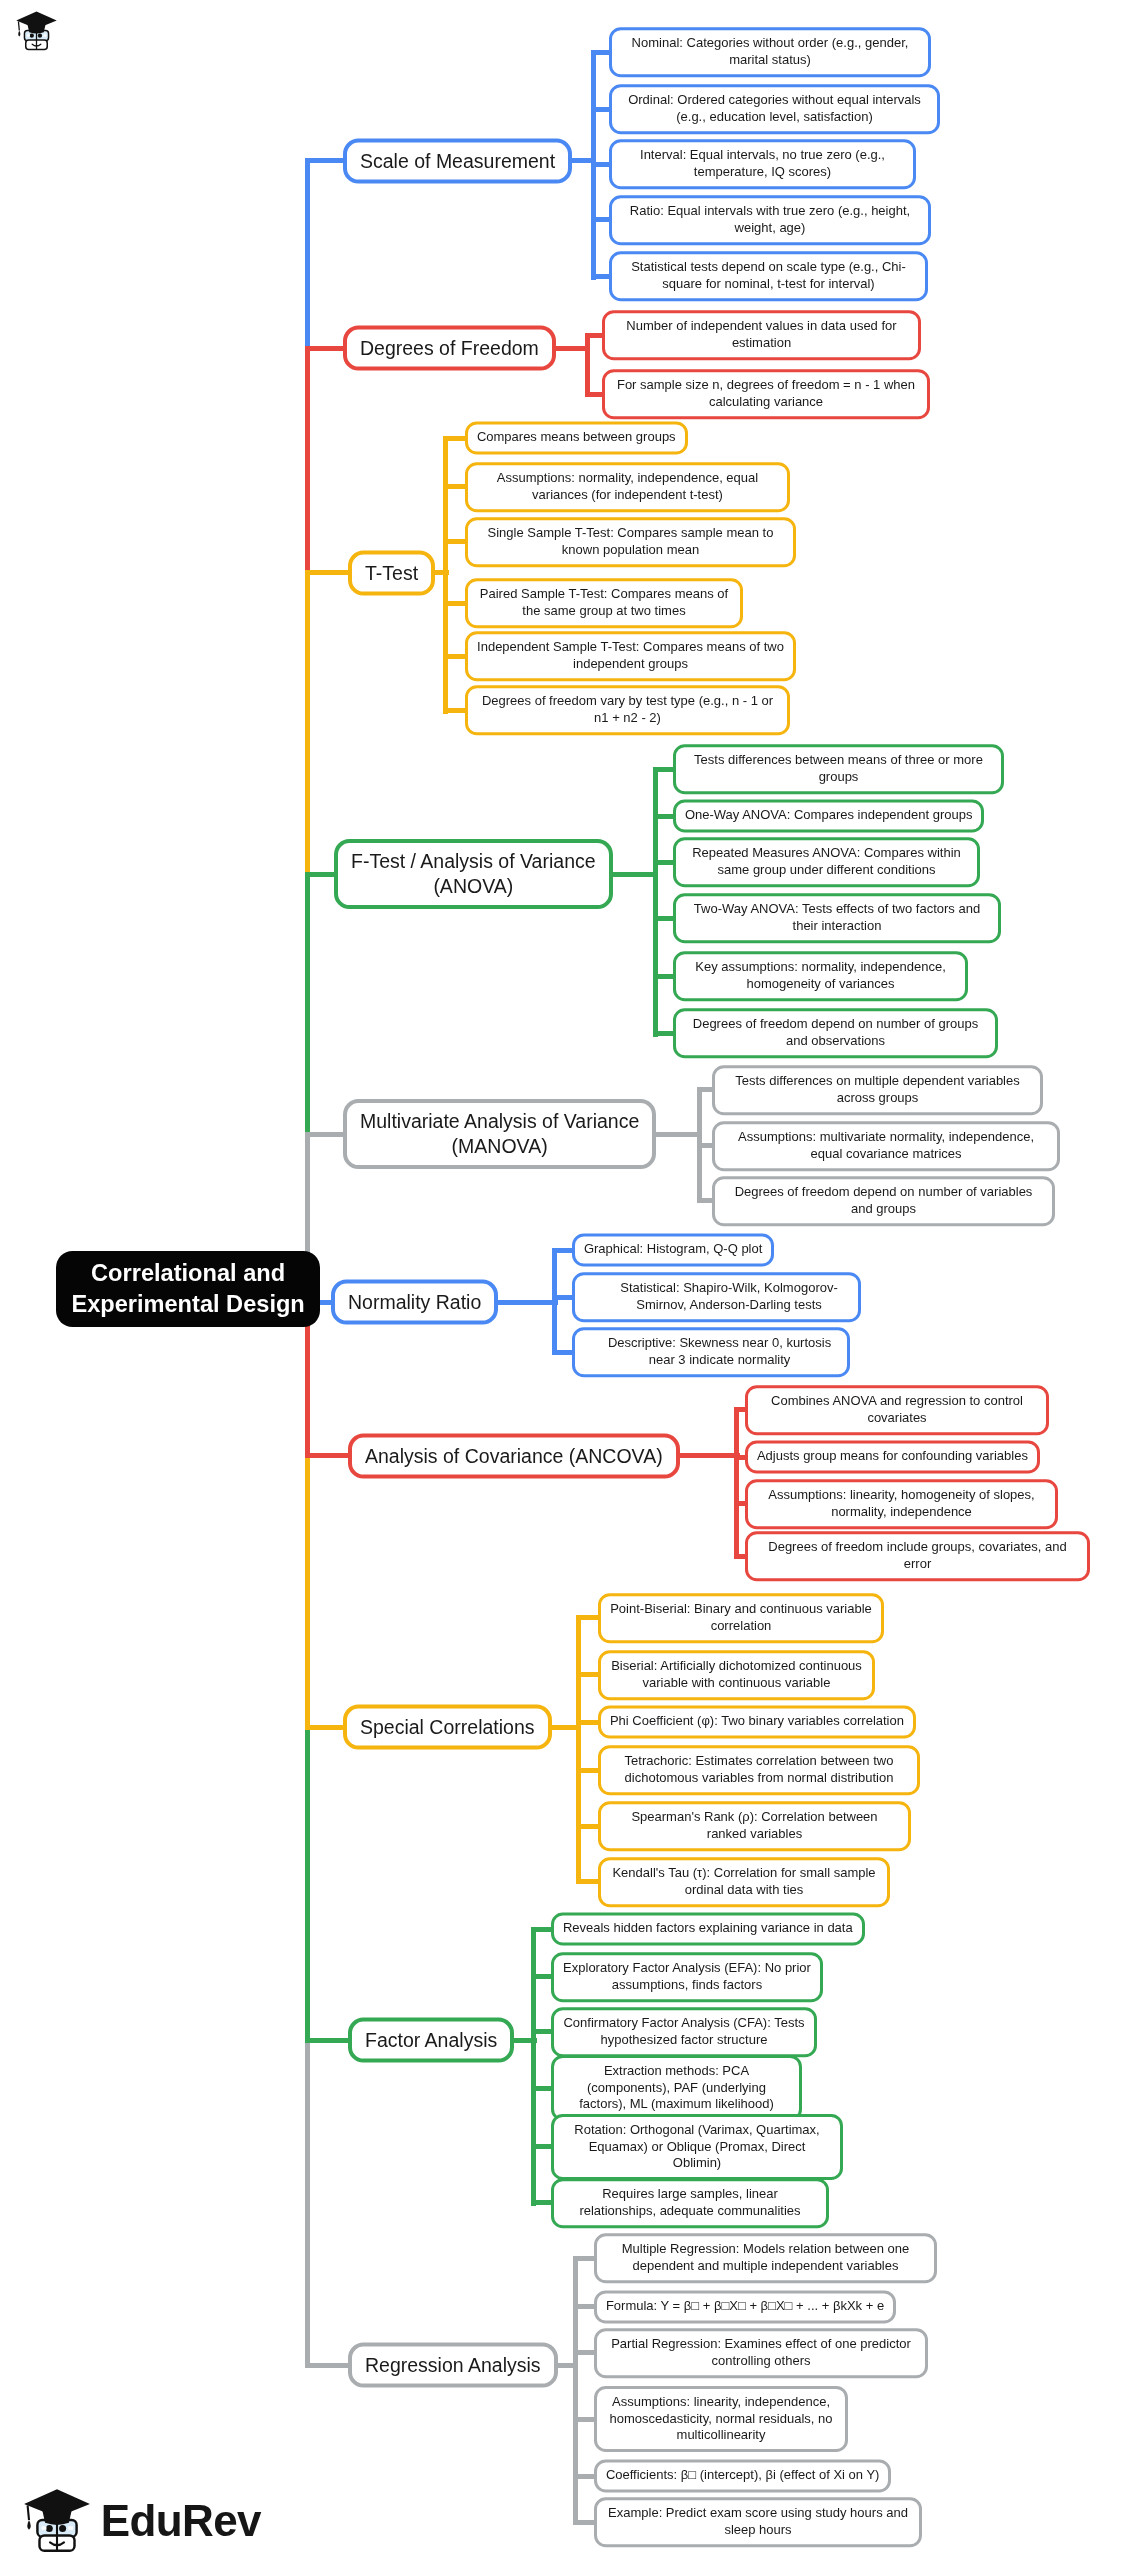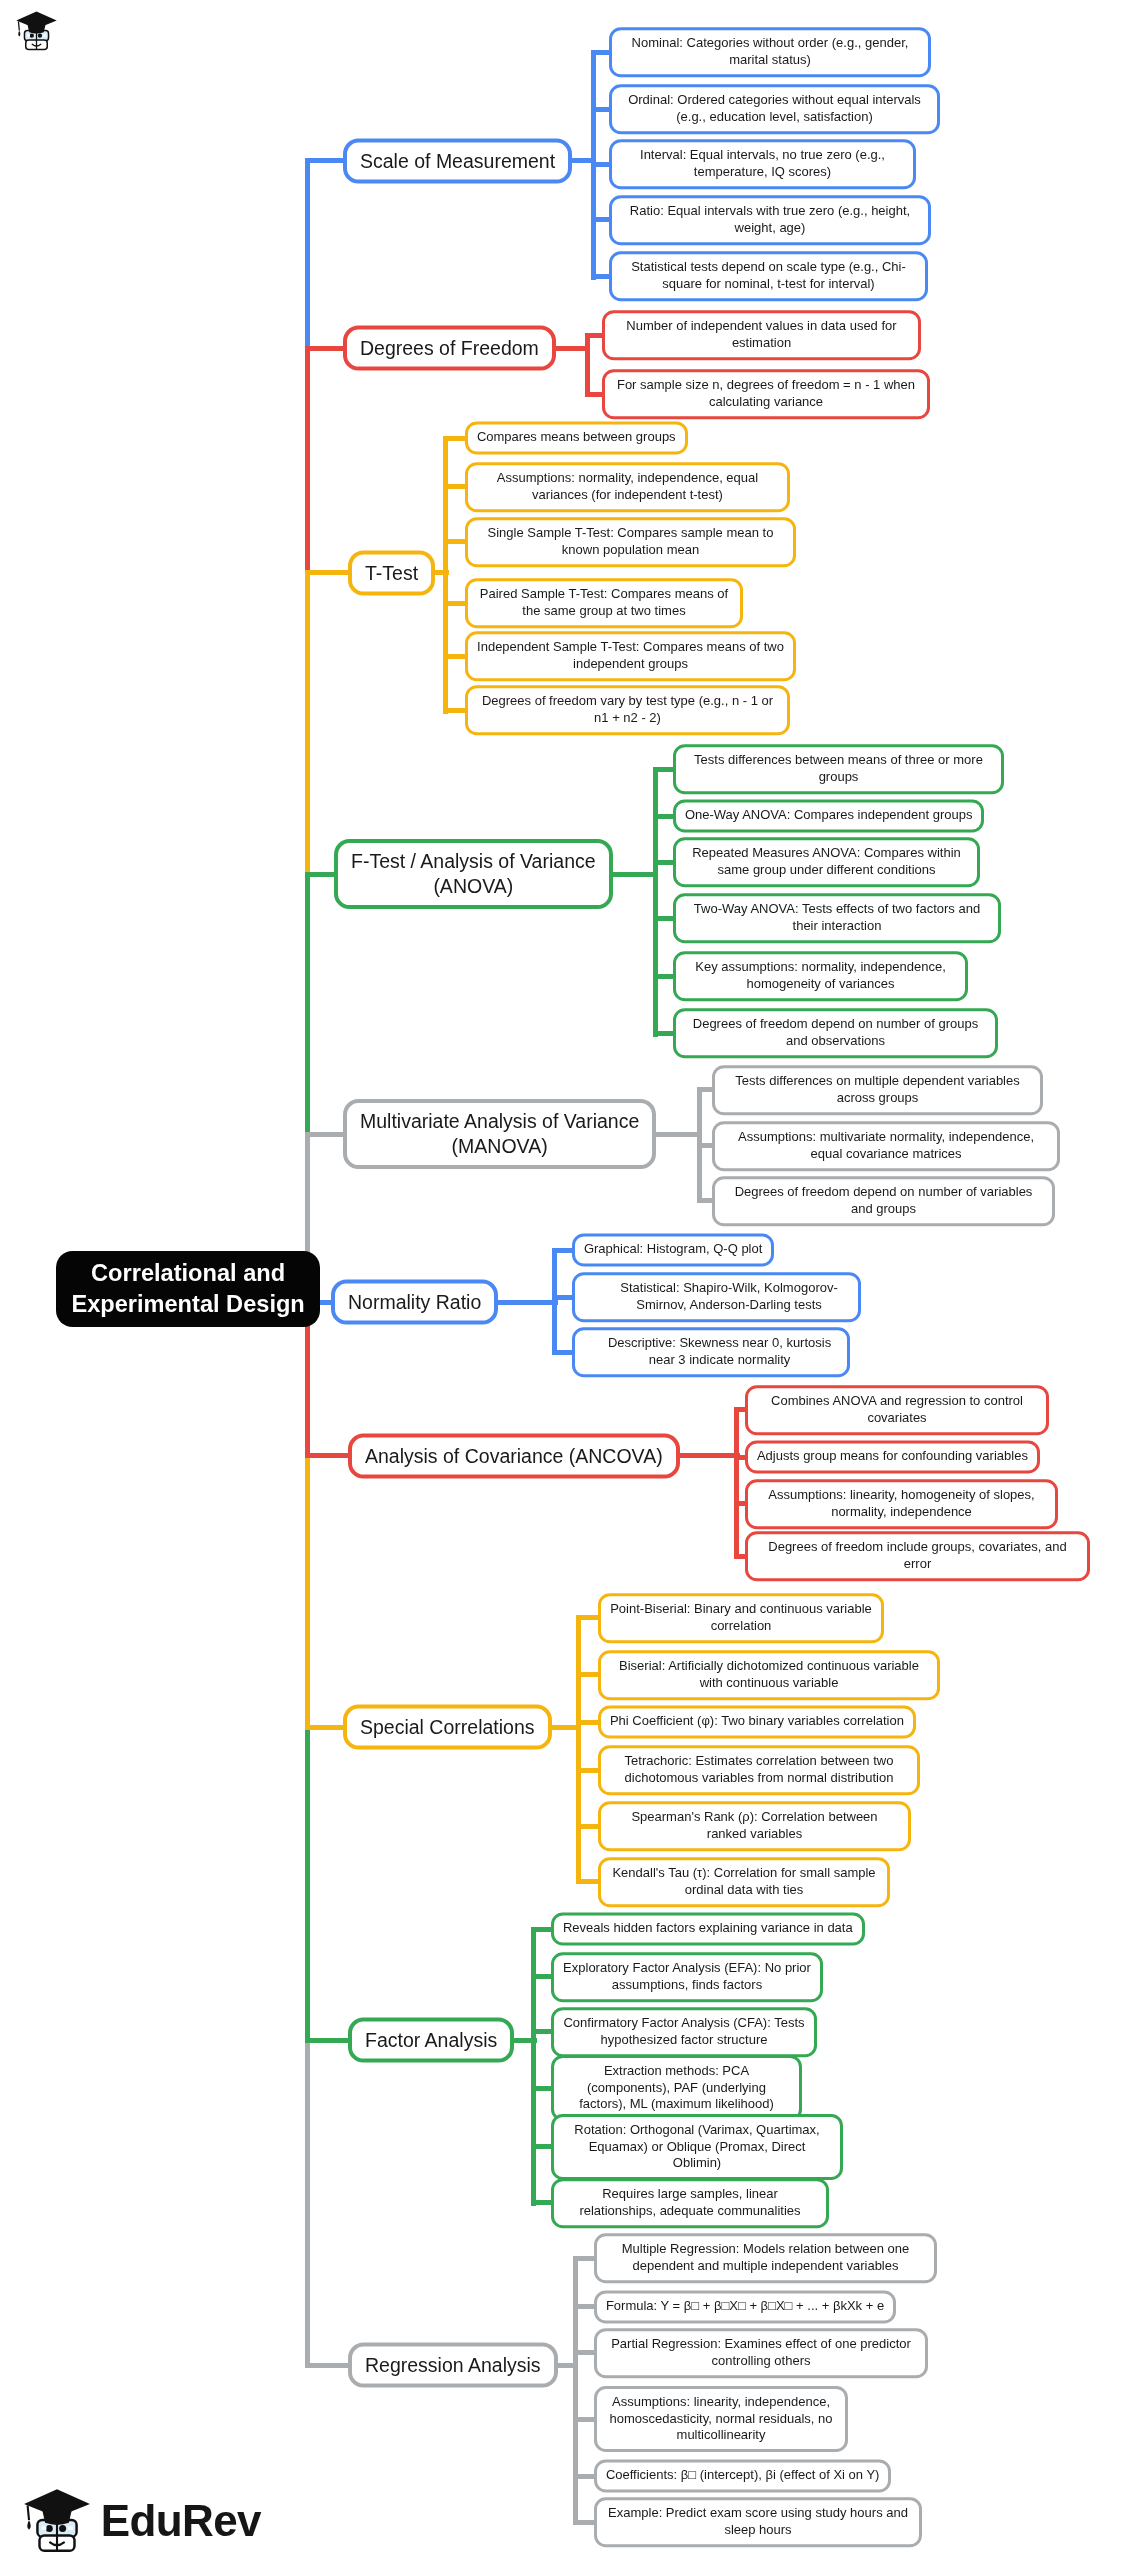--- a/index.html
+++ b/index.html
@@ -153,21 +153,21 @@
     <div class="line" style="left: 734px; top: 1501px; width: 35px; height: 5.3px; background: rgb(232, 71, 63);"></div>
     <div class="node leaf" style="left: 745px; top: 1504px; width: 313px; border-color: rgb(232, 71, 63);">Assumptions: linearity, homogeneity of slopes, normality, independence</div>
     <div class="line" style="left: 734px; top: 1554px; width: 35px; height: 5.3px; background: rgb(232, 71, 63);"></div>
     <div class="node leaf" style="left: 745px; top: 1556px; width: 345px; border-color: rgb(232, 71, 63);">Degrees of freedom include groups, covariates, and error</div>
     <div class="line" style="left: 305px; top: 1725px; width: 276px; height: 5.3px; background: rgb(246, 180, 14);"></div>
     <div class="line" style="left: 576px; top: 1615px; width: 5.3px; height: 269px; background: rgb(246, 180, 14);"></div>
     <div class="node blabel" style="left: 343px; top: 1727px; border-color: rgb(246, 180, 14);">Special Correlations</div>
     <div class="line" style="left: 576px; top: 1615px; width: 45px; height: 5.3px; background: rgb(246, 180, 14);"></div>
     <div class="node leaf" style="left: 598px; top: 1618px; width: 286px; border-color: rgb(246, 180, 14);">Point-Biserial: Binary and continuous variable correlation</div>
     <div class="line" style="left: 576px; top: 1672px; width: 45px; height: 5.3px; background: rgb(246, 180, 14);"></div>
-    <div class="node leaf" style="left: 598px; top: 1675px; width: 342px; border-color: rgb(246, 180, 14);">Biserial: Artificially dichotomized continuous variable with continuous variable</div>
+    <div class="node leaf" style="left: 598px; top: 1675px; width: 277px; border-color: rgb(246, 180, 14);">Biserial: Artificially dichotomized continuous variable with continuous variable</div>
     <div class="line" style="left: 576px; top: 1720px; width: 45px; height: 5.3px; background: rgb(246, 180, 14);"></div>
     <div class="node leaf nowrap" style="left: 598px; top: 1722px; width: 322px; border-color: rgb(246, 180, 14);">Phi Coefficient (φ): Two binary variables correlation</div>
     <div class="line" style="left: 576px; top: 1768px; width: 45px; height: 5.3px; background: rgb(246, 180, 14);"></div>
     <div class="node leaf" style="left: 598px; top: 1770px; width: 322px; border-color: rgb(246, 180, 14);">Tetrachoric: Estimates correlation between two dichotomous variables from normal distribution</div>
     <div class="line" style="left: 576px; top: 1824px; width: 45px; height: 5.3px; background: rgb(246, 180, 14);"></div>
     <div class="node leaf" style="left: 598px; top: 1826px; width: 313px; border-color: rgb(246, 180, 14);">Spearman's Rank (ρ): Correlation between ranked variables</div>
     <div class="line" style="left: 576px; top: 1879px; width: 45px; height: 5.3px; background: rgb(246, 180, 14);"></div>
     <div class="node leaf" style="left: 598px; top: 1882px; width: 292px; border-color: rgb(246, 180, 14);">Kendall's Tau (τ): Correlation for small sample ordinal data with ties</div>
     <div class="line" style="left: 305px; top: 2038px; width: 232px; height: 5.3px; background: rgb(52, 168, 83);"></div>
     <div class="line" style="left: 531px; top: 1927px; width: 5.3px; height: 279px; background: rgb(52, 168, 83);"></div>

